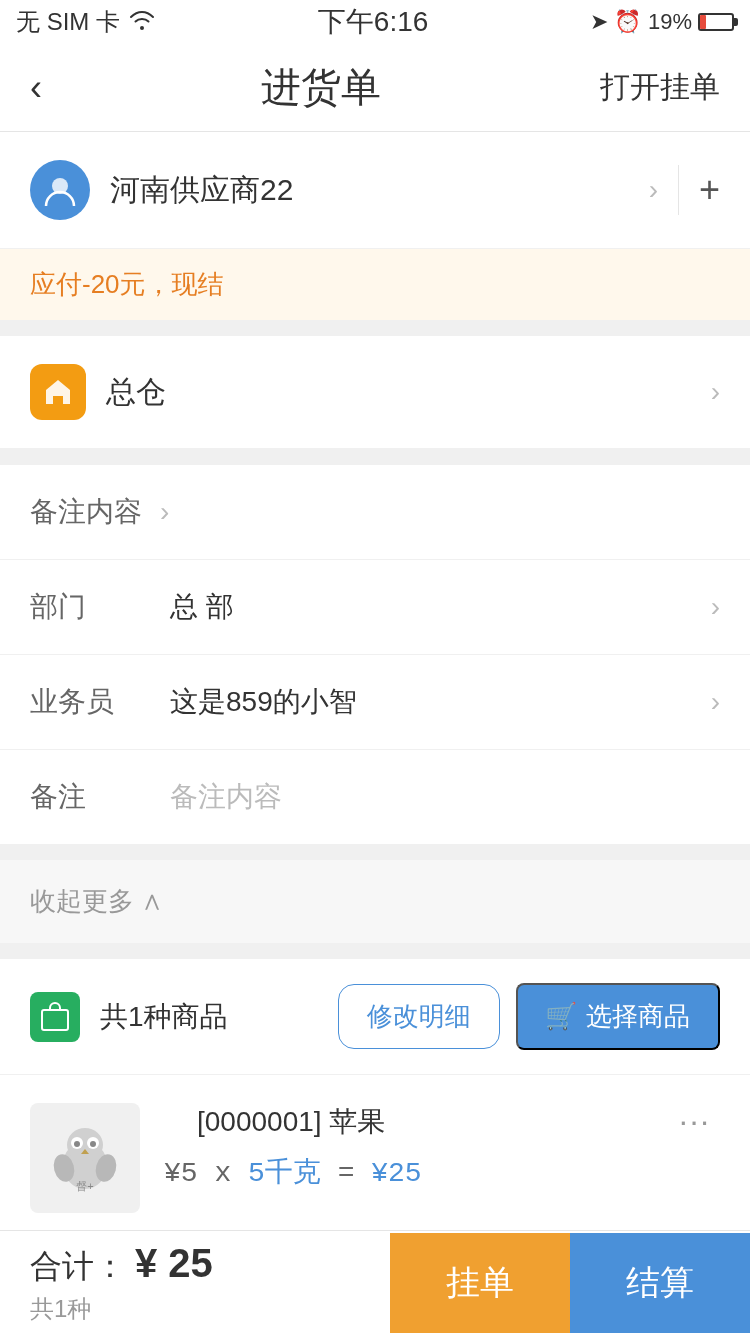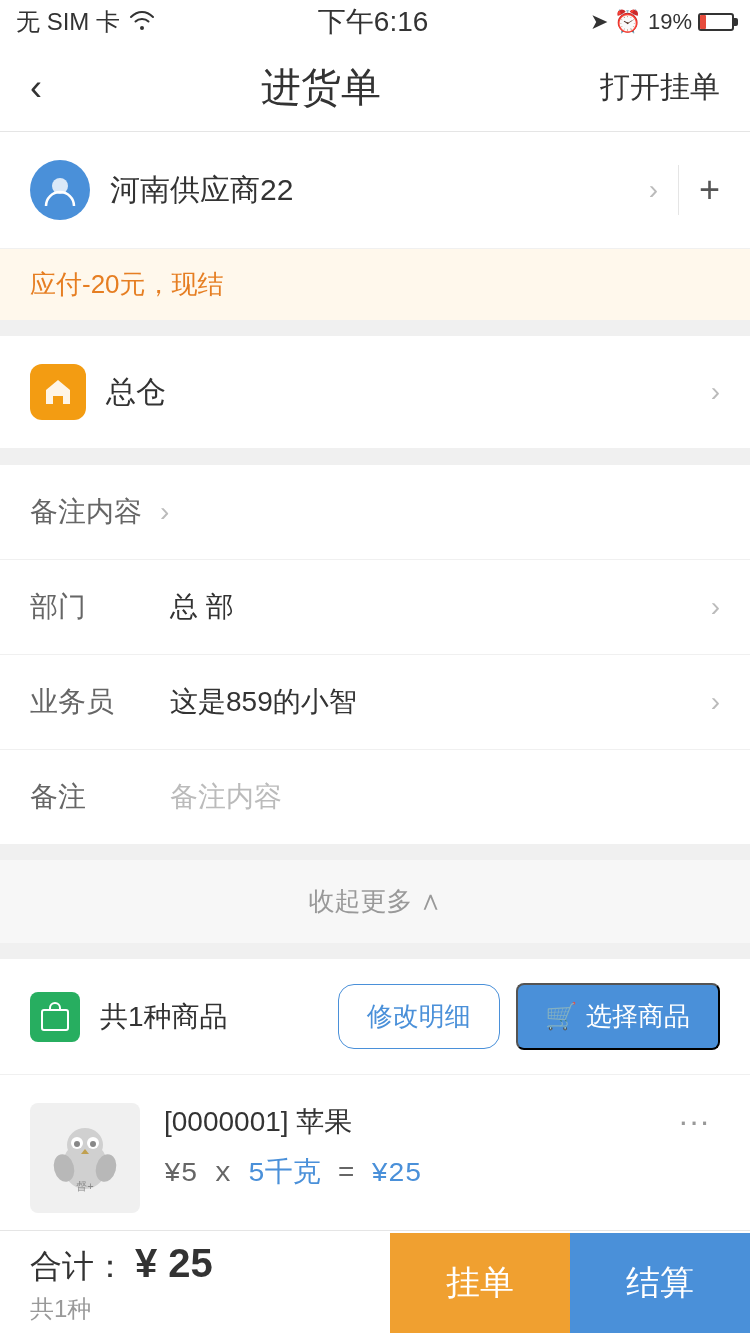--- a/index.html
+++ b/index.html
@@ -109,22 +109,21 @@
       border-top: 1px solid #f0f0f0;
       background: #fff;
     }
     .form-label { font-size: 28px; color: #666; width: 120px; flex-shrink: 0; }
     .form-value { flex: 1; font-size: 28px; color: #333; padding-left: 20px; }
     .form-placeholder { color: #bbb; }
 
     
     .collapse-row {
       background: #f7f7f7;
-      text-align: center;
-      padding: 24px 38px;
+      padding: 24px 30px;
       font-size: 26px;
       color: #999;
       margin-bottom: 16px;
     }
 
     
     .products-section { background: #fff; margin-bottom: 0; }
     .products-header {
       display: flex;
       align-items: center;
@@ -153,21 +152,21 @@
       align-items: flex-start;
       padding: 28px 30px;
       background: #fff;
     }
     .product-thumb {
       width: 110px; height: 110px; background: #f0f0f0; border-radius: 8px;
       display: flex; align-items: center; justify-content: center;
       margin-right: 24px; flex-shrink: 0; overflow: hidden;
     }
     .product-info { flex: 1; }
-    .product-name { font-size: 28px; color: #333; margin-bottom: 12px; }
+    .product-name { font-size: 28px; color: #333; margin-bottom: 12px; margin-left: 33px; }
     .product-price { font-size: 28px; color: #666; font-family: Liberation Mono, monospace; }
     .price-highlight { color: #4a90d9; }
     .product-menu { font-size: 32px; color: #999; padding: 0 10px; }
 
     
     .bottom-bar {
       position: fixed;
       bottom: 0;
       width: 750px;
       height: 104px;

